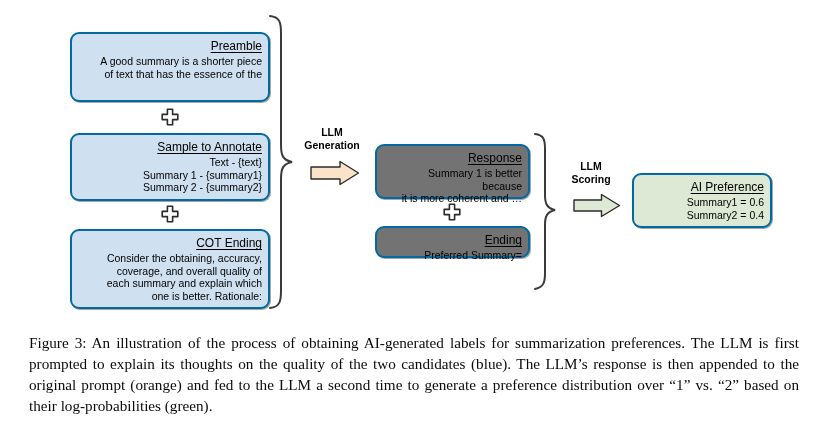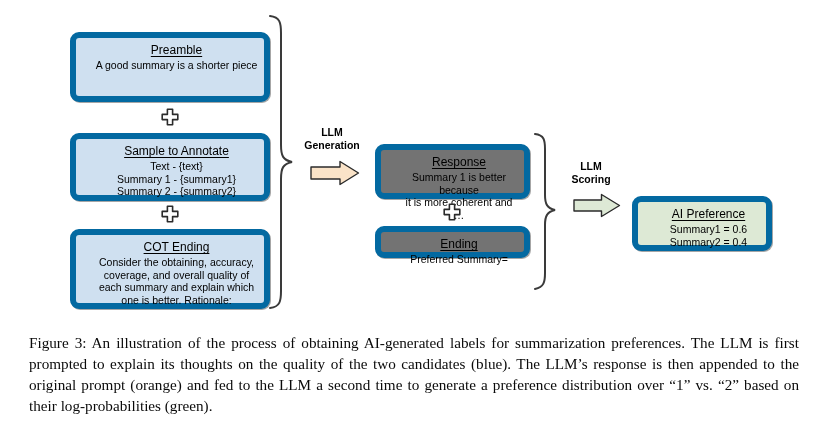--- a/index.html
+++ b/index.html
@@ -18,23 +18,23 @@
   #figure {
     position: absolute;
     left: 0; top: 0;
     width: 825px;
     height: 325px;
   }
 
   .node {
     position: absolute;
     box-sizing: border-box;
-    border: 6px solid #0369a1;
+    border: 2px solid #0369a1;
     border-radius: 9px;
-    text-align: center;
+    text-align: right;
     font-size: 10.5px;
     line-height: 12.6px;
     color: #000;
     padding: 5px 6px 6px 19px;
     box-shadow: 1px 1px 0 rgba(0,0,0,0.35);
   }
   .node .title {
     font-size: 12px;
     line-height: 15px;
     text-decoration: underline;
@@ -48,21 +48,21 @@
   .blue   { background: #cfe0f0; }
   .orange { background: #737373; }
   .green  { background: #dde9d5; }
 
   
   #node-preamble       { left: 70px;  top: 32px;  width: 200px; height: 70px; }
   #node-sample         { left: 70px;  top: 133px; width: 200px; height: 68px; }
   #node-cot            { left: 70px;  top: 229px; width: 200px; height: 80px; }
   #node-response       { left: 375px; top: 144px; width: 155px; height: 55px; }
   #node-ending         { left: 375px; top: 226px; width: 155px; height: 32px; }
-  #node-preference     { left: 632px; top: 196px; width: 140px; height: 55px; }
+  #node-preference     { left: 632px; top: 173px; width: 140px; height: 55px; }
 
   
   .plus-icon {
     position: absolute;
     width: 18px;
     height: 18px;
   }
   #plus-left-1  { left: 161px; top: 108px; }
   #plus-left-2  { left: 161px; top: 205px; }
   #plus-mid-1   { left: 443px; top: 203px; }
@@ -105,20 +105,21 @@
 </style>
 </head>
 <body>
 
 <div id="figure">
 
   <div class="node blue" id="node-preamble">
     <span class="title">Preamble</span>
     <span class="body">
       <span>A good summary is a shorter piece</span>
+      <span>of text that has the essence of the</span>
     </span>
   </div>
 
   <div class="plus-icon" id="plus-left-1">
     <svg width="18" height="18" viewBox="0 0 18 18" aria-hidden="true">
       <path d="M6.4 1.2 H11.6 V6.4 H16.8 V11.6 H11.6 V16.8 H6.4 V11.6 H1.2 V6.4 H6.4 Z" fill="#ffffff" stroke="#2b2b2b" stroke-width="1.6" stroke-linejoin="round"></path>
     </svg>
   </div>
 
   <div class="node blue" id="node-sample">

